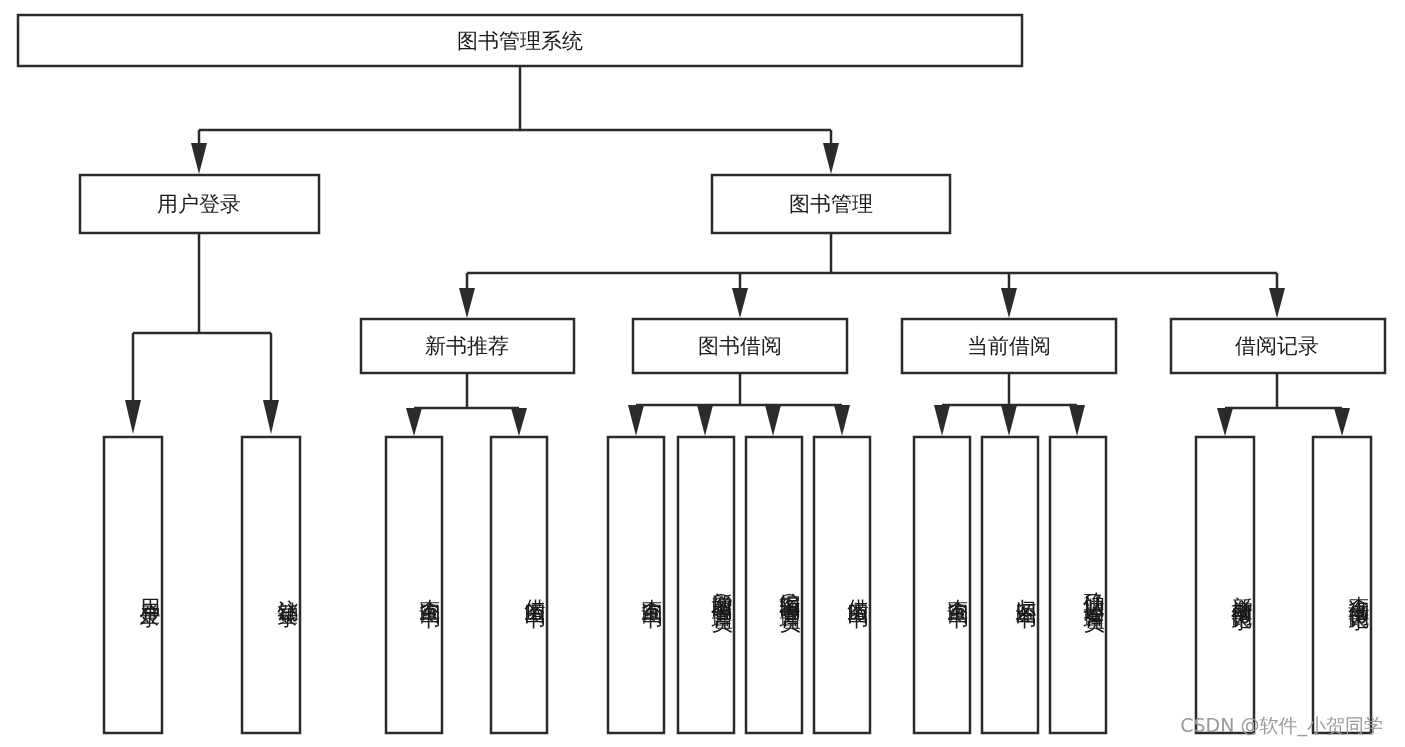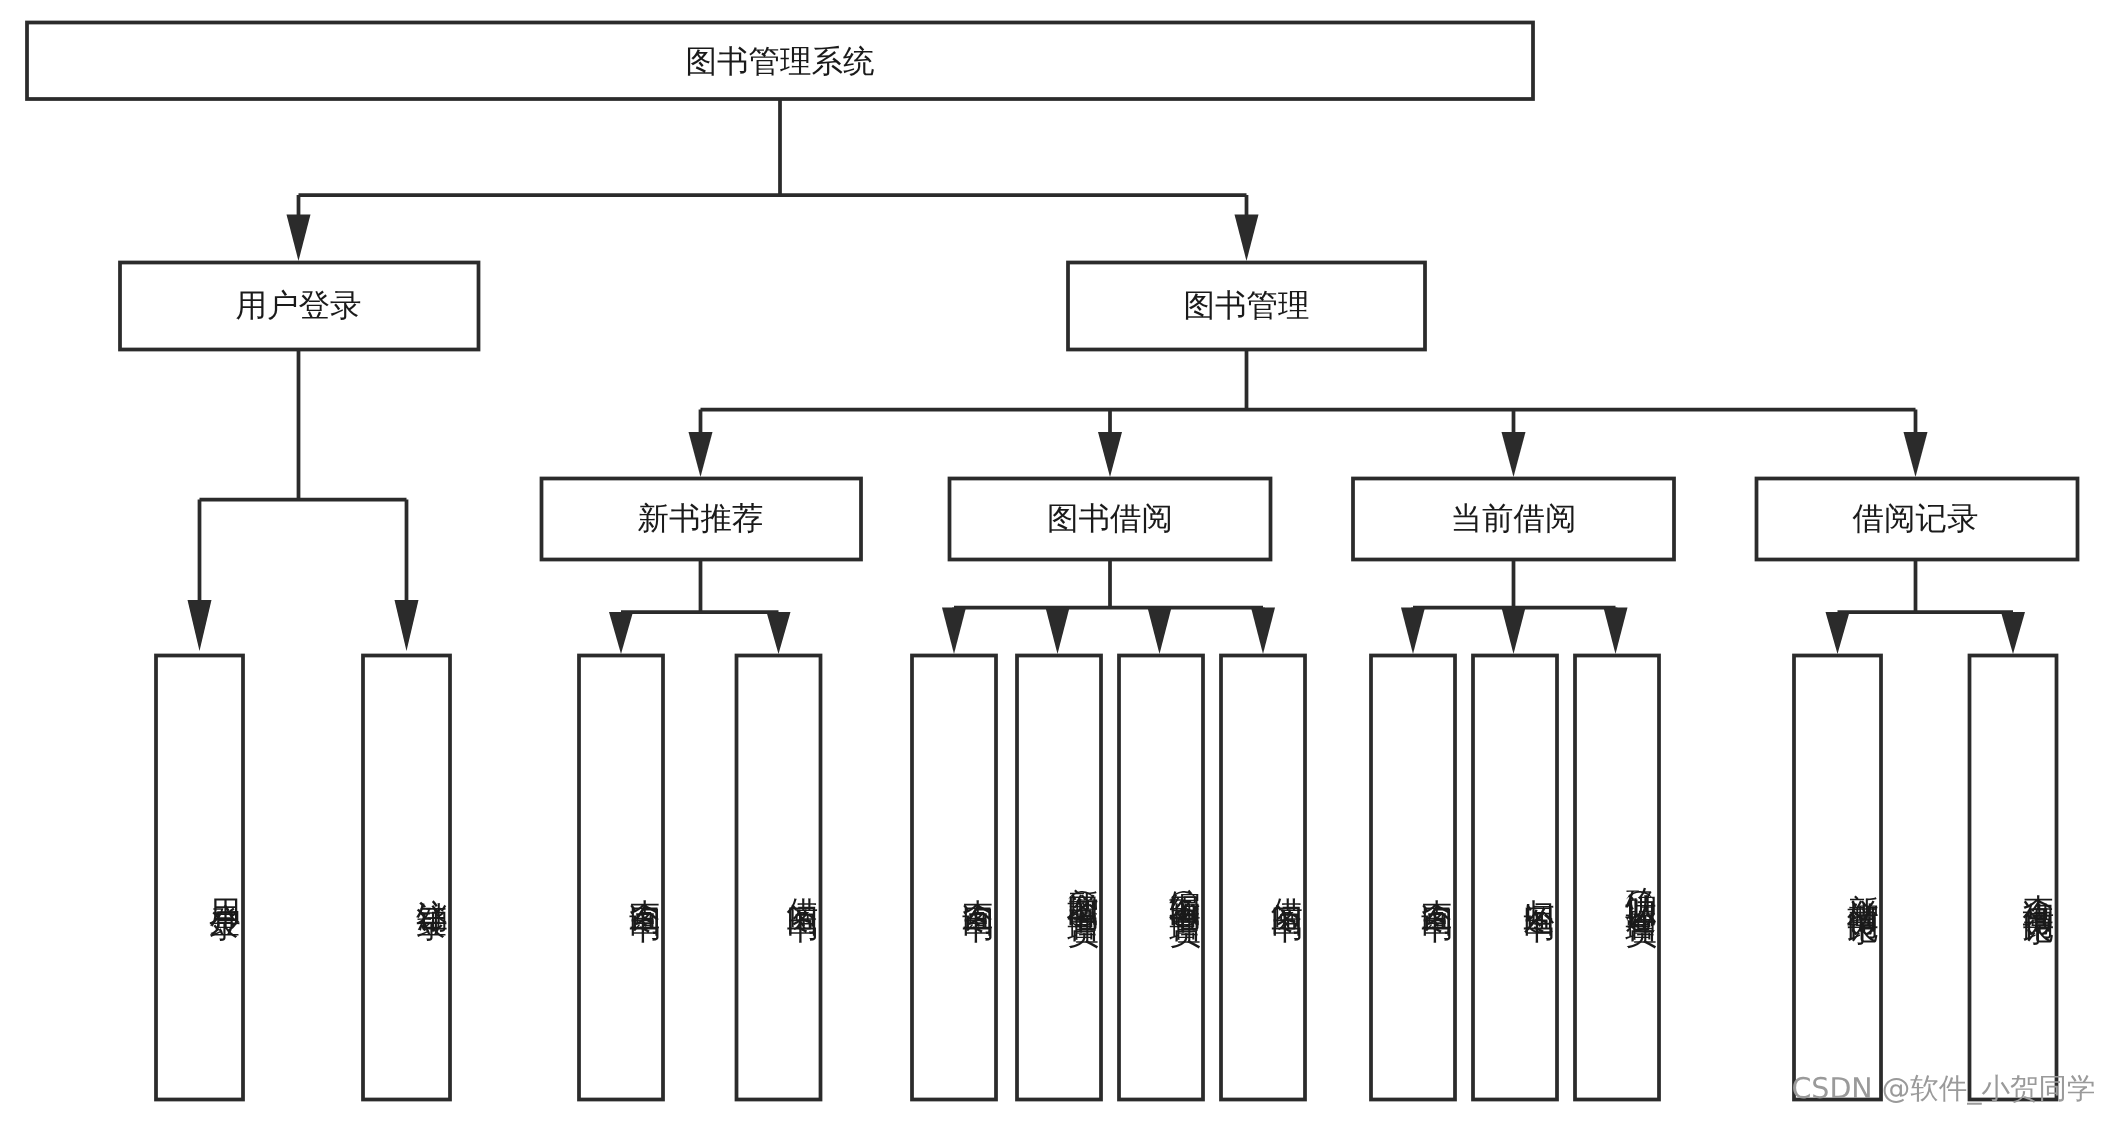--- a/index.html
+++ b/index.html
@@ -57,21 +57,21 @@
     stroke: #2b2b2b;
     stroke-width: 2.5;
     fill: none;
   }
   .arrow-head {
     fill: #2b2b2b;
     stroke: none;
   }
   .watermark {
     position: absolute;
-    right: 8px;
+    right: 22px;
     bottom: 8px;
     font-family: "DejaVu Sans", "Liberation Sans", sans-serif;
     font-size: 19px;
     color: #9a9a9a;
     white-space: nowrap;
     pointer-events: none;
   }
 </style>
 </head>
 <body>

